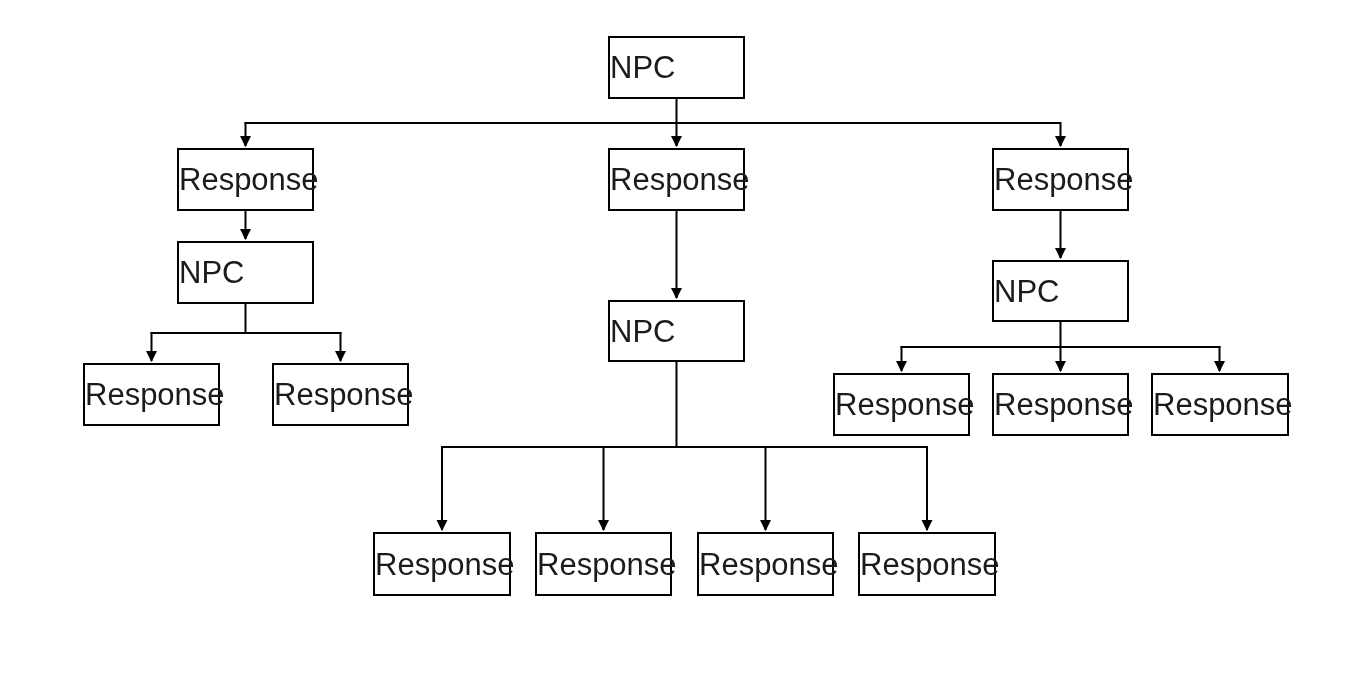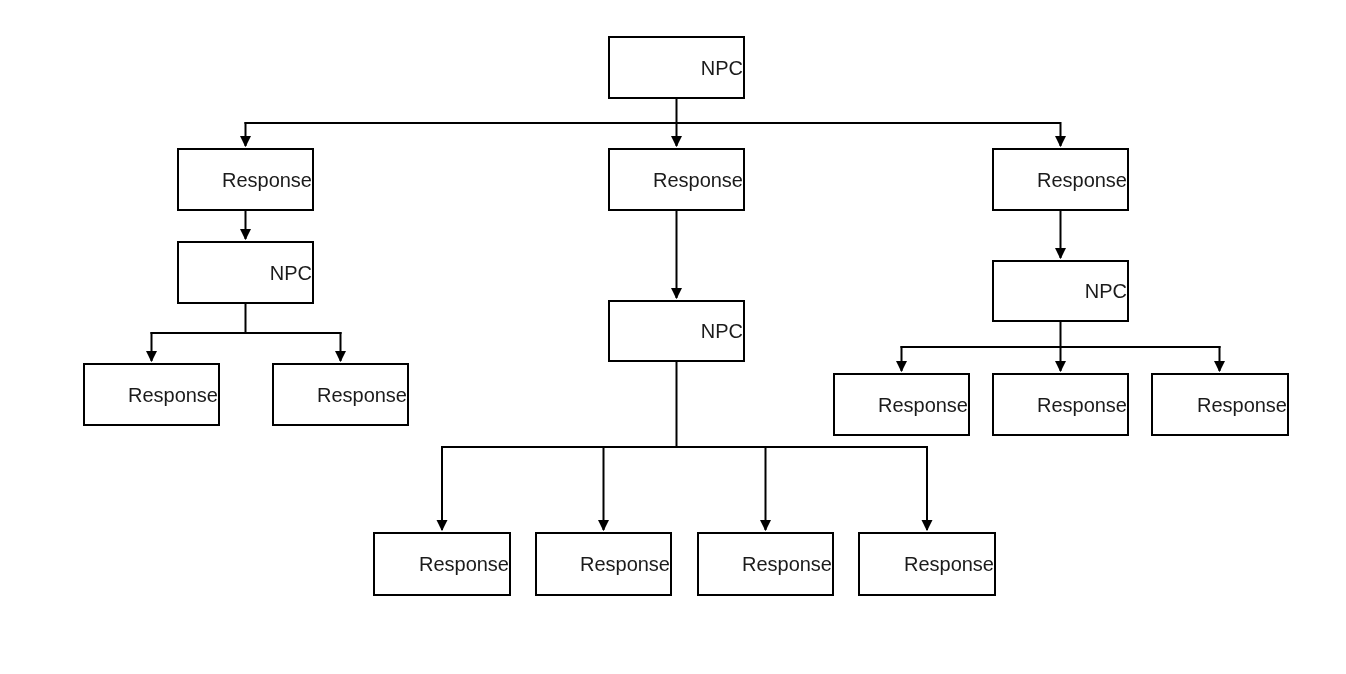--- a/index.html
+++ b/index.html
@@ -28,23 +28,23 @@
   .edges .arrowhead{
     fill:var(--stroke);
   }
   .node{
     position:absolute;
     box-sizing:border-box;
     border:2px solid var(--stroke);
     background:var(--bg);
     display:flex;
     align-items:center;
-    justify-content:flex-end;
+    justify-content:flex-start;
     color:var(--text);
-    font-size:20px;
+    font-size:31px;
     line-height:1;
     white-space:nowrap;
   }
 </style>
 </head>
 <body>
 
 <div class="canvas">
 
   <svg class="edges" viewBox="0 0 1346 674" xmlns="http://www.w3.org/2000/svg">

